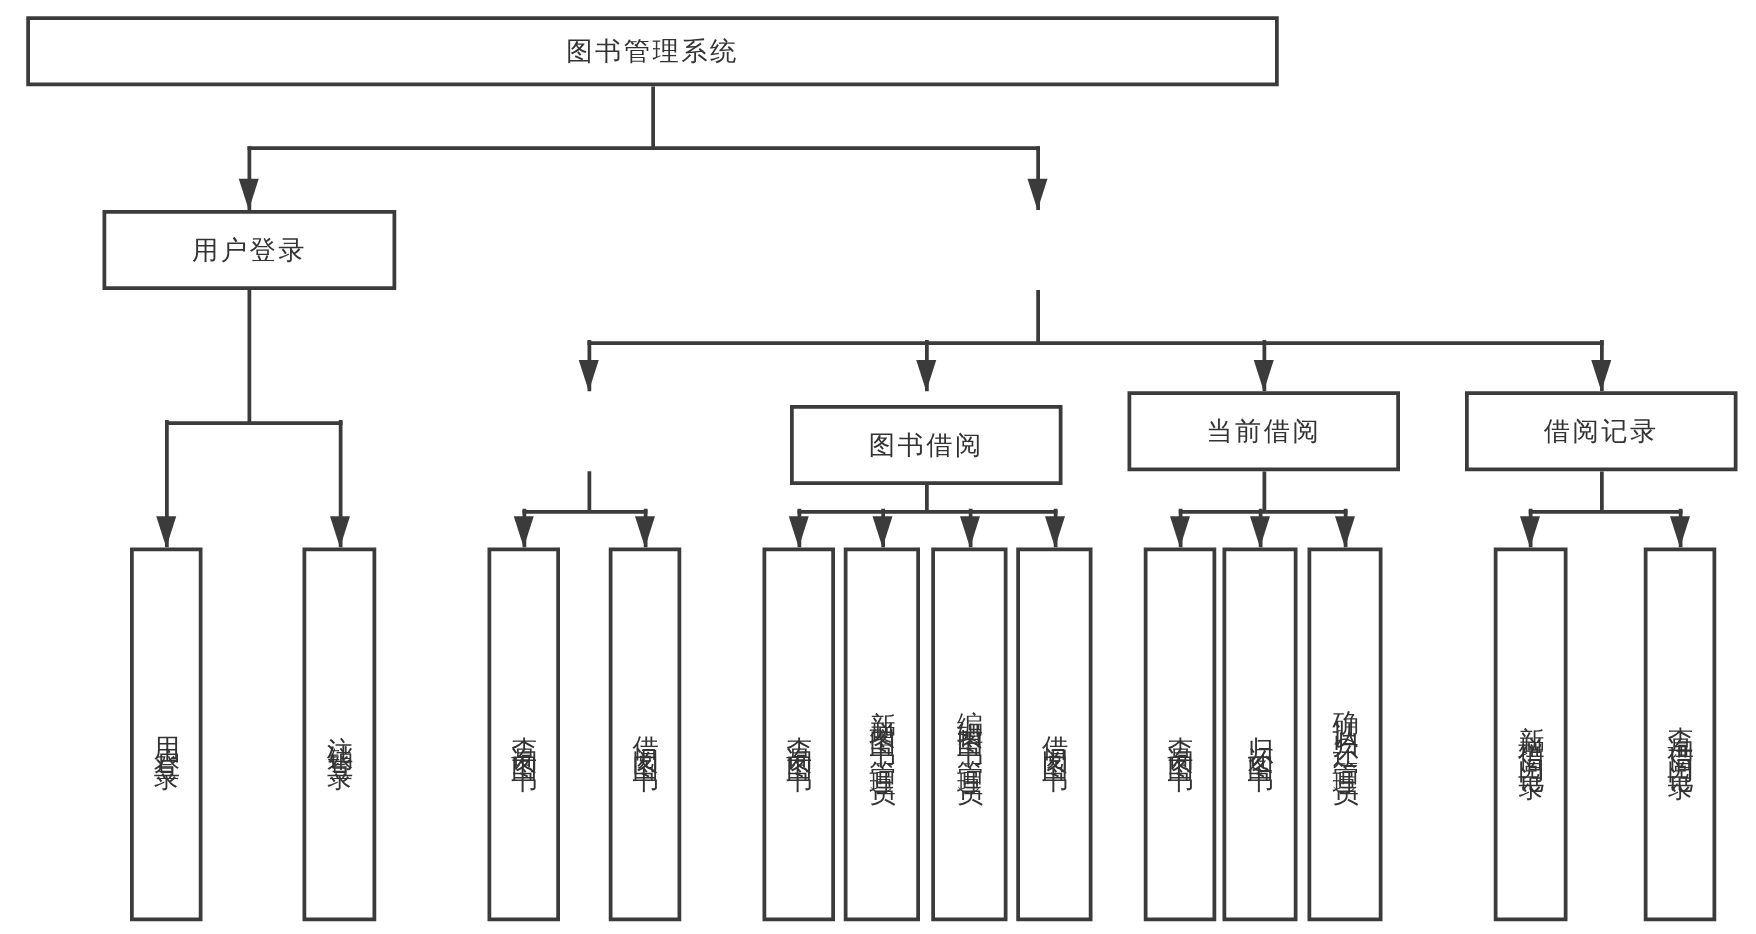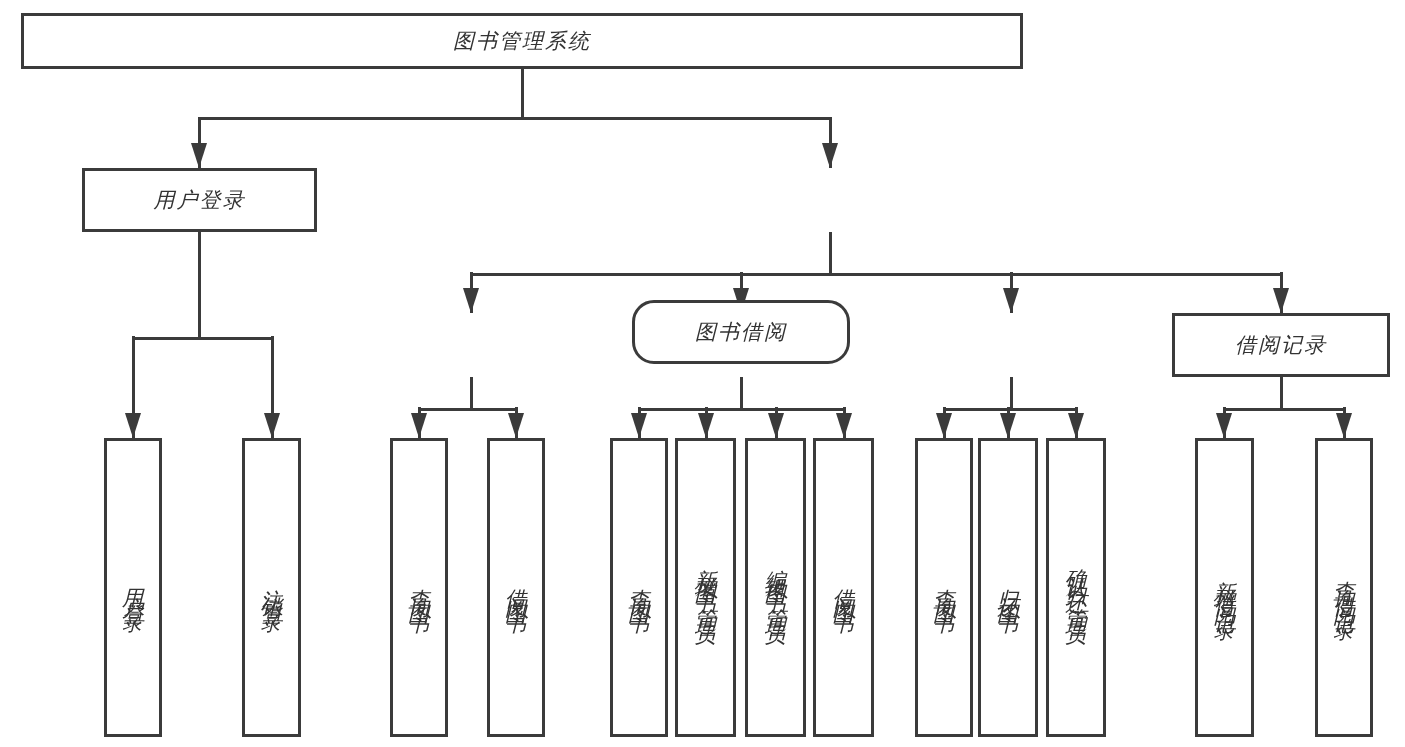--- a/index.html
+++ b/index.html
@@ -9,21 +9,21 @@
     --bg:#ffffff;
   }
   html,body{margin:0;padding:0;}
   body{
     width:1405px;height:747px;
     background:var(--bg);
     font-family:"Liberation Sans","DejaVu Sans",sans-serif;
     overflow:hidden;
   }
   #diagram{
-    position:relative;width:1405px;height:747px;background:var(--bg);font-style:italic;
+    position:relative;width:1405px;height:747px;background:var(--bg);
   }
   .node{
     position:absolute;
     box-sizing:border-box;
     border:3px solid var(--line);
     background:var(--bg);
     color:var(--text);
     display:flex;align-items:center;justify-content:center;
     font-size:21px;
     letter-spacing:2px;
@@ -61,22 +61,25 @@
 <div id="diagram">
 
   <div class="node" style="left:21px;top:13px;width:1002px;height:56px;">
     <span>图书管理系统</span>
   </div>
 
   <div class="node" style="left:82px;top:168px;width:235px;height:64px;">
     <span>用户登录</span>
   </div>
 
-  <div class="node" style="left:632px;top:300px;width:218px;height:64px;border-radius:22px;">
+  <div class="node" style="left:632px;top:324px;width:218px;height:64px;">
     <span>图书借阅</span>
+  </div>
+  <div class="node" style="left:902px;top:313px;width:218px;height:64px;">
+    <span>当前借阅</span>
   </div>
   <div class="node" style="left:1172px;top:313px;width:218px;height:64px;">
     <span>借阅记录</span>
   </div>
 
   <div class="node leaf" style="left:104px;top:438px;width:58px;height:299px;">
     <span>用户登录</span>
   </div>
   <div class="node leaf" style="left:242px;top:438px;width:59px;height:299px;">
     <span>注销登录</span>

